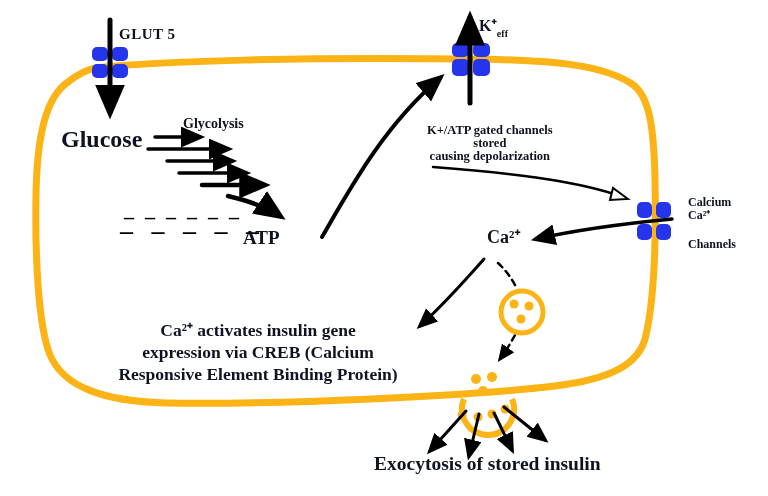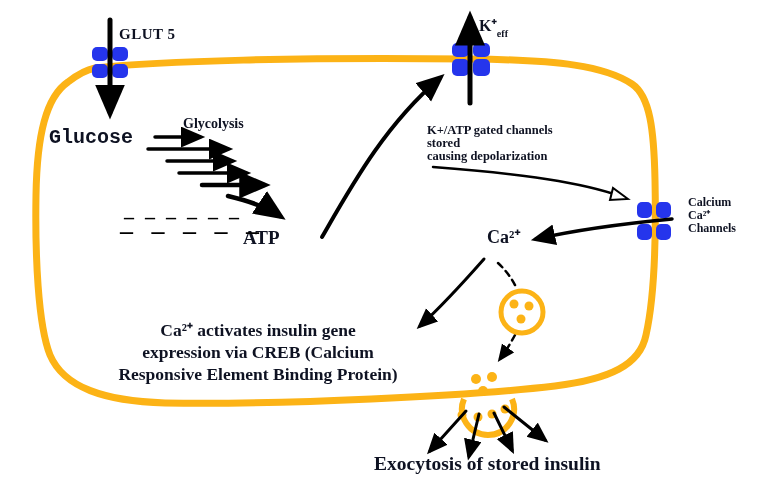--- a/index.html
+++ b/index.html
@@ -17,31 +17,31 @@
   .label{position:absolute;font-weight:700;white-space:nowrap;color:var(--ink);}
   .membrane{stroke:var(--membrane);stroke-width:7;fill:none;stroke-linejoin:round;}
   .channel-sq{fill:var(--channel);}
   .arrow{stroke:var(--arrow);fill:none;stroke-linecap:round;}
   .dashed{stroke-dasharray:6 5;}
   .vesicle{stroke:var(--membrane);fill:none;}
   .granule{fill:var(--membrane);}
   .ah{fill:var(--arrow);}
 
   .glut2-label{left:119px;top:26px;font-size:15px;letter-spacing:.5px;}
-  .glucose-label{left:49px;top:126px;font-size:20px;font-family:Liberation Mono, monospace;}
+  .glucose-label{left:61px;top:126px;font-size:24px;}
   .glycolysis-label{left:183px;top:116px;font-size:14px;}
   .atp-label{left:243px;top:227px;width:104px;font-size:19px;line-height:22px;}
   .k-eff-label{left:479px;top:14px;font-size:16px;}
   .k-eff-label sub{font-size:10px;position:relative;top:2px;}
   .katp-text{left:427px;top:124px;font-size:12.5px;line-height:13px;}
-  .katp-text span{display:block;}
+  .katp-text span{display:block;text-align:center;}
   .ca-ion-label{left:487px;top:224px;font-size:18px;}
   .ca-channel-label{left:688px;top:196px;width:72px;font-size:12px;line-height:13px;}
   .ca-channel-label span{display:block;}
-  .ca-channel-label .gap{}
+  .ca-channel-label .gap{margin-top:16px;}
   .creb-text{left:88px;top:319px;width:340px;text-align:center;font-size:17.5px;line-height:22px;white-space:normal;}
   .creb-text span{display:block;text-align:center;}
   .exocytosis-label{left:374px;top:453px;font-size:19.5px;}
   .dash-row1{left:124px;top:206px;font-size:20px;letter-spacing:3px;color:#000;}
   .dash-row2{left:120px;top:216px;font-size:26px;font-weight:900;letter-spacing:6px;color:#000;}
 </style>
 </head>
 <body>
 
 <div class="canvas">

